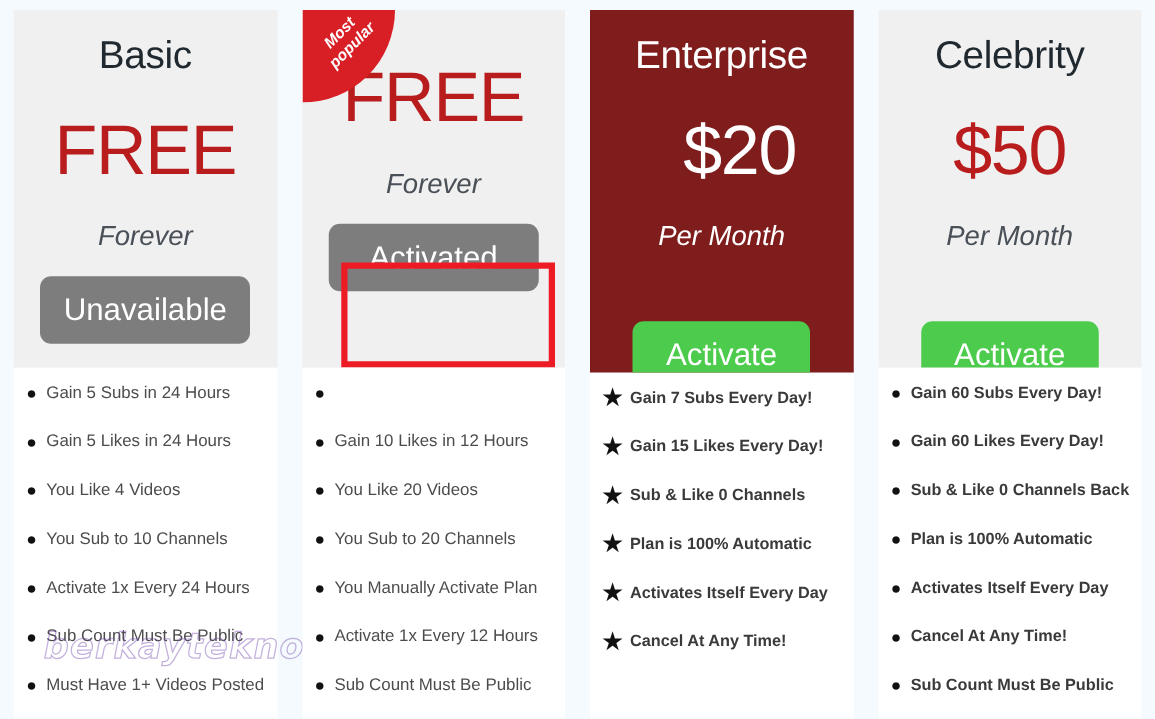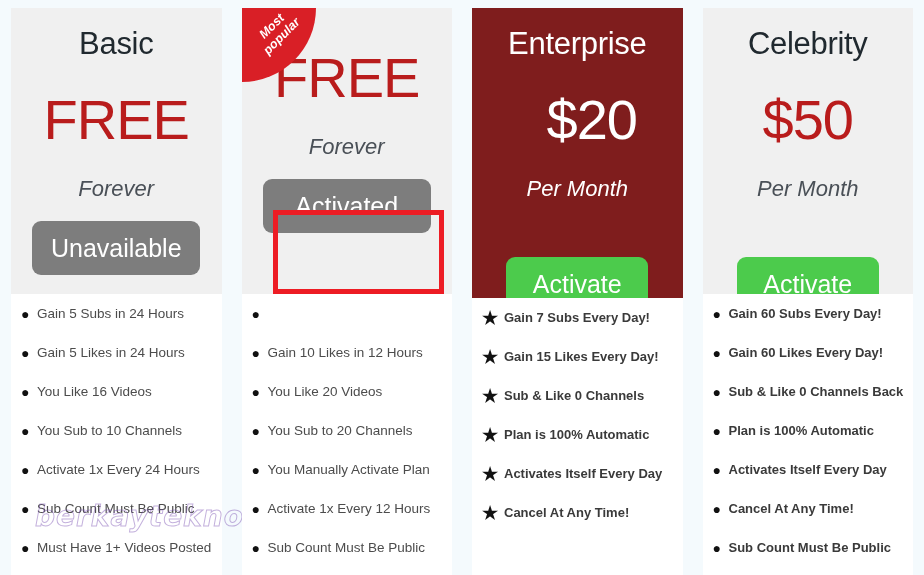--- a/index.html
+++ b/index.html
@@ -223,21 +223,21 @@
       <li class="feature-item">
           <span class="feature-bullet">●</span>
           <span class="feature-text">Gain 5 Subs in 24 Hours</span>
         </li>
       <li class="feature-item">
           <span class="feature-bullet">●</span>
           <span class="feature-text">Gain 5 Likes in 24 Hours</span>
         </li>
       <li class="feature-item">
           <span class="feature-bullet">●</span>
-          <span class="feature-text">You Like 16 Videos</span>
+          <span class="feature-text">You Like 4 Videos</span>
         </li>
       <li class="feature-item">
           <span class="feature-bullet">●</span>
           <span class="feature-text">You Sub to 10 Channels</span>
         </li>
       <li class="feature-item">
           <span class="feature-bullet">●</span>
           <span class="feature-text">Activate 1x Every 24 Hours</span>
         </li>
       <li class="feature-item">

